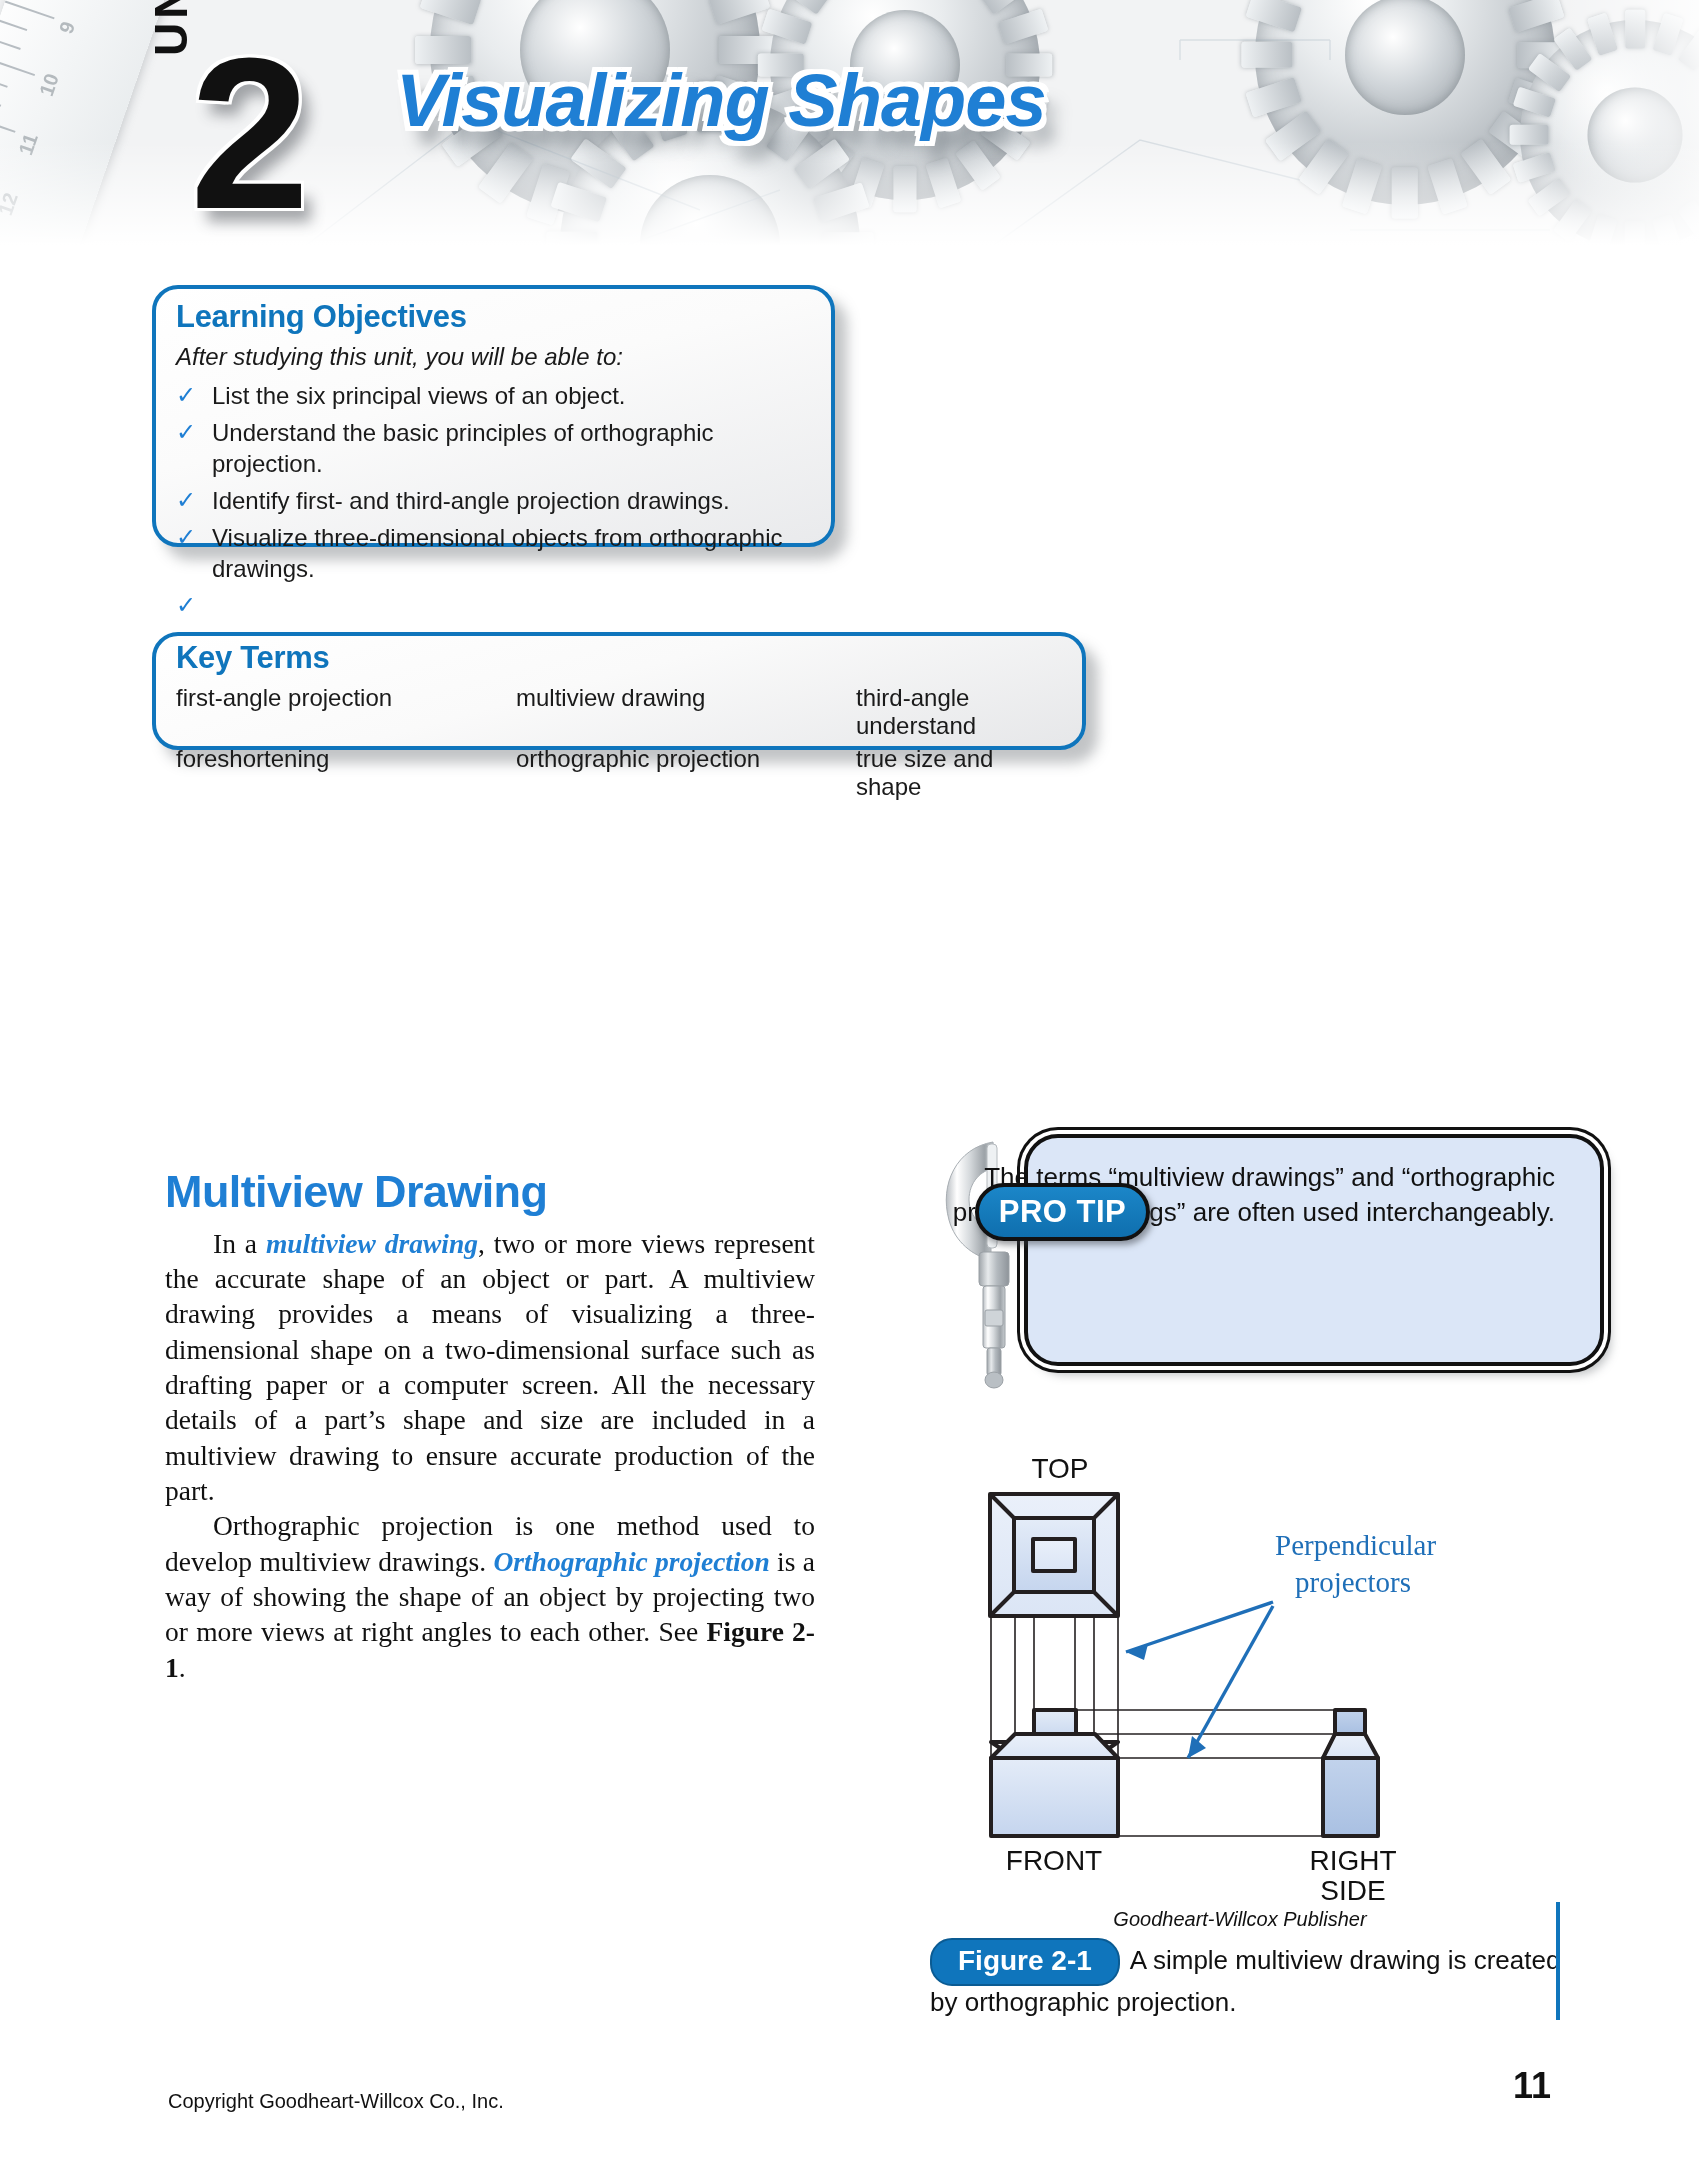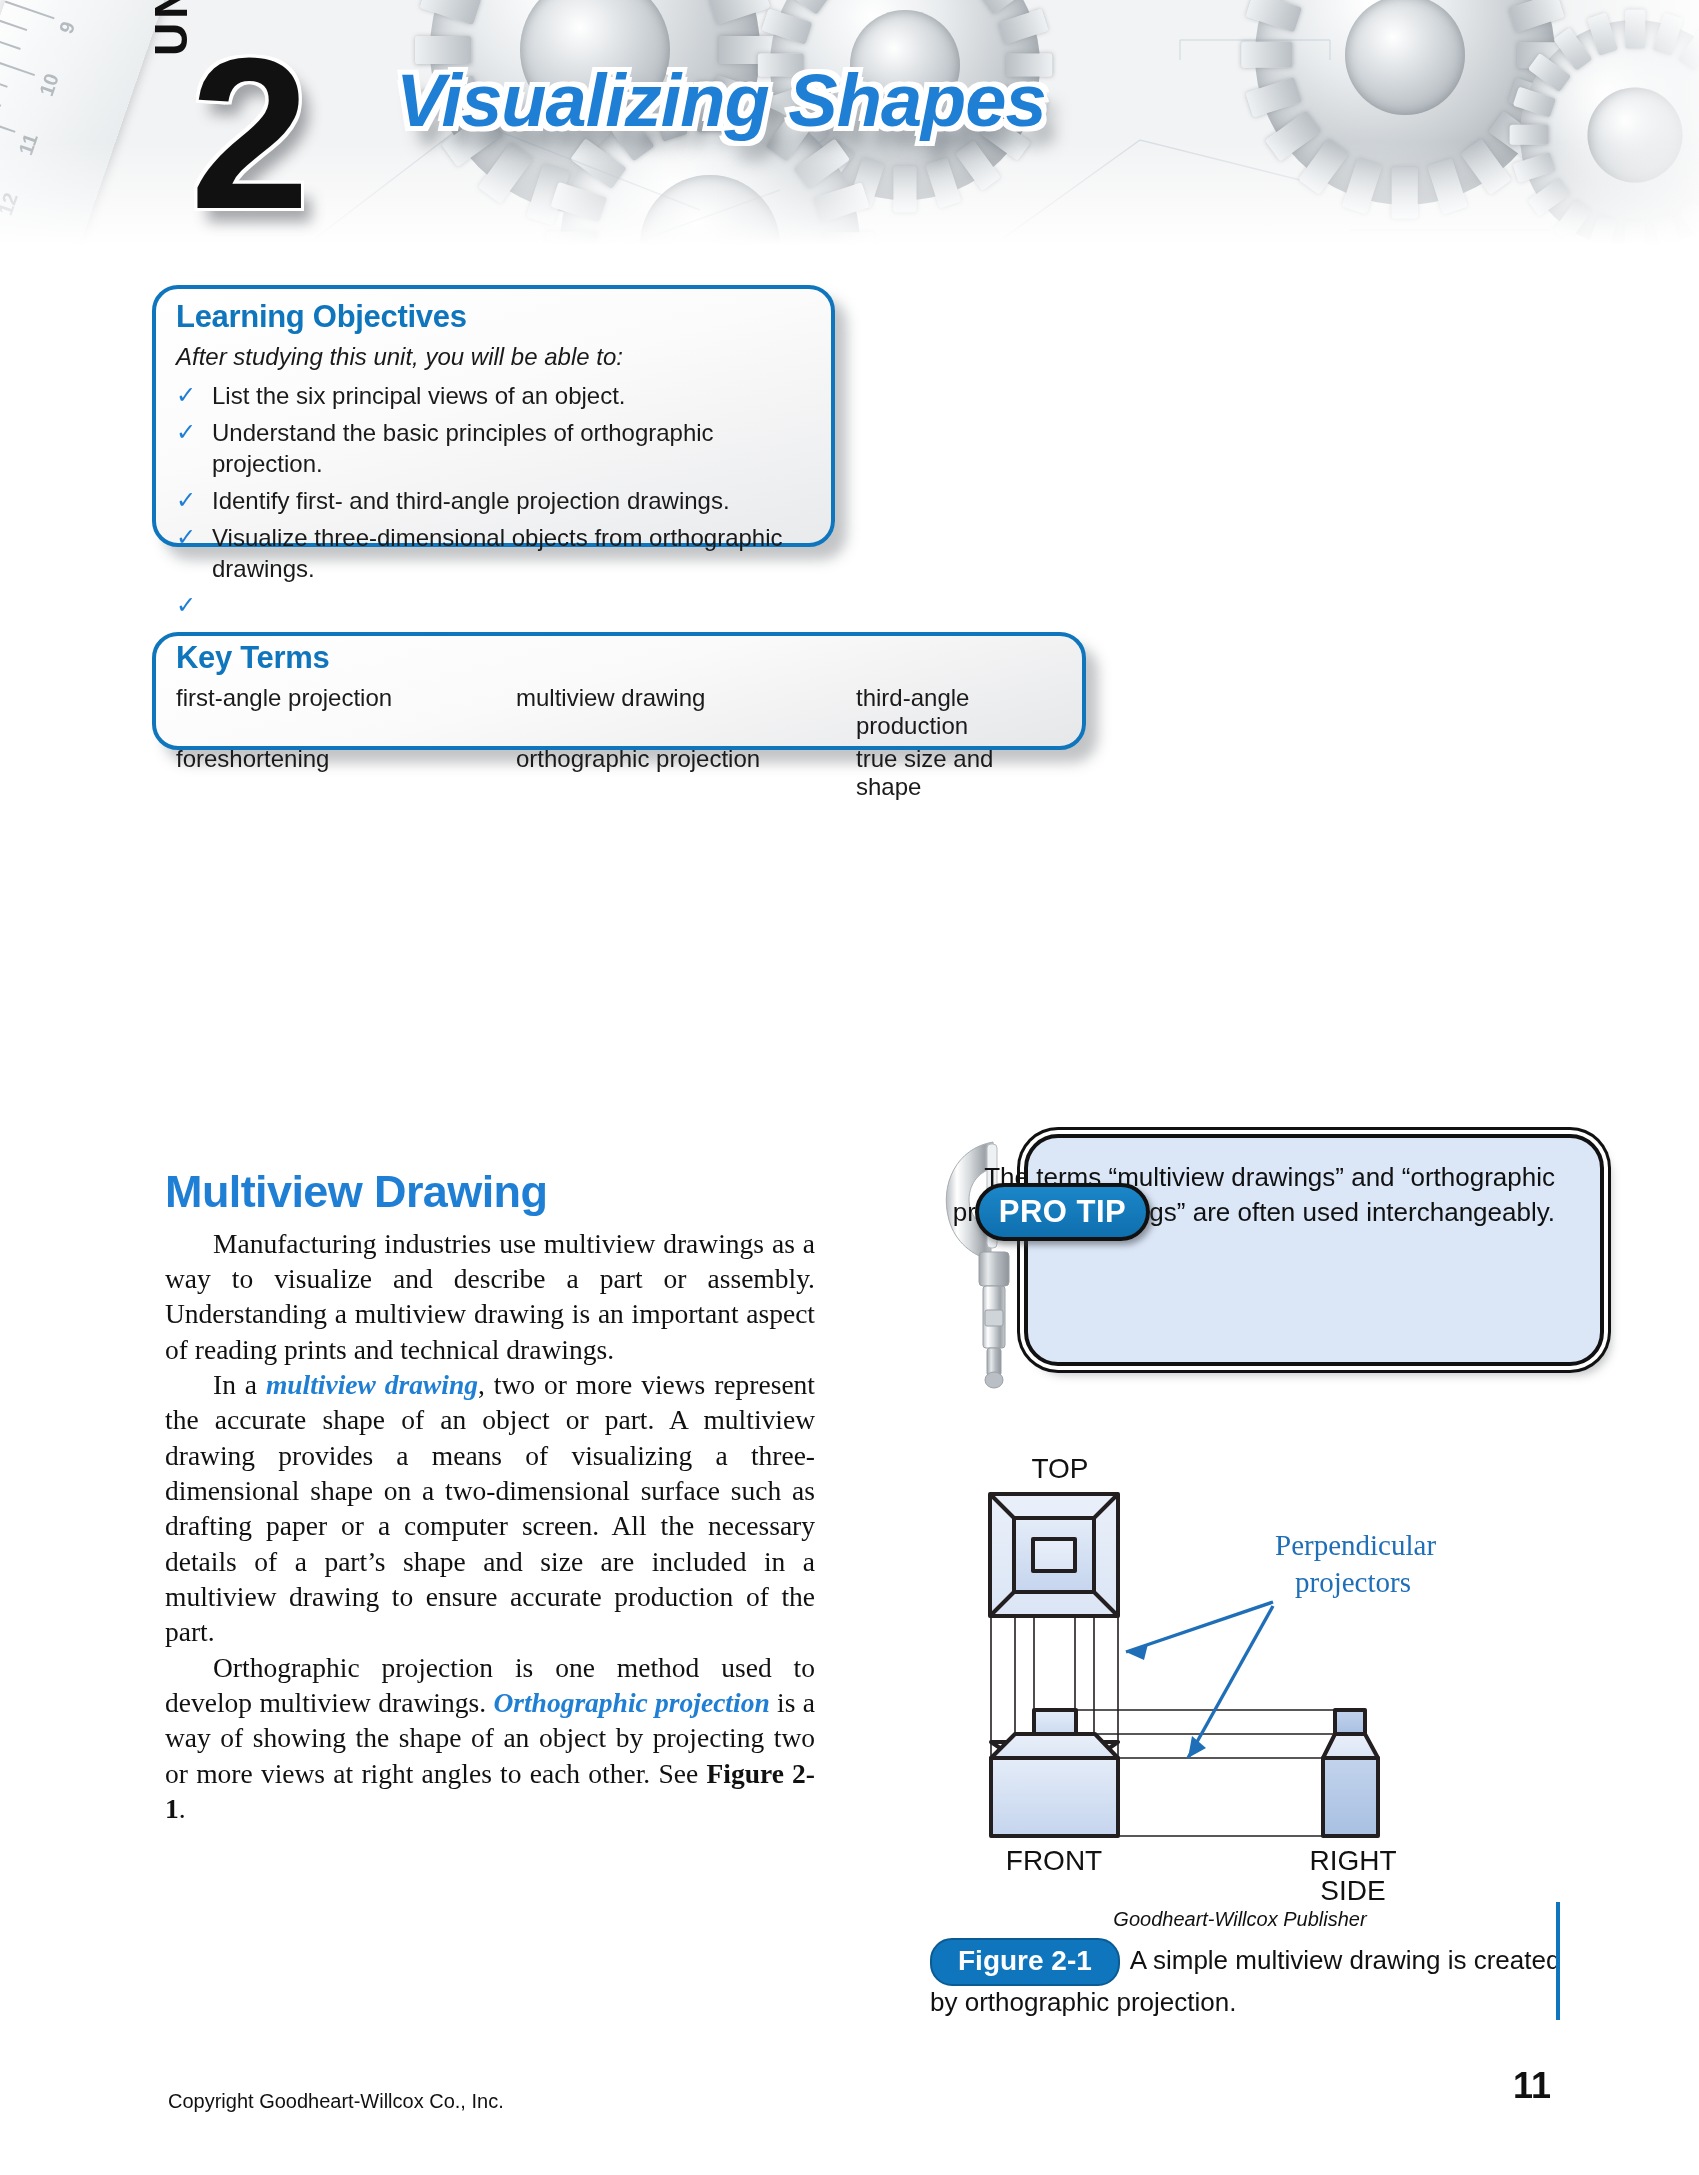--- a/index.html
+++ b/index.html
@@ -356,30 +356,29 @@
         <span class="ob-text">Draw a missing view of an object from two given views.</span>
       </div>
     </div>
   </div>
 
   <div class="kt-box">
     <div class="box-heading kt-heading">Key Terms</div>
     <div class="kt-grid">
       <div class="kt-term">first-angle projection</div>
       <div class="kt-term">multiview drawing</div>
-      <div class="kt-term">third-angle production</div>
+      <div class="kt-term">third-angle understand</div>
       <div class="kt-term">foreshortening</div>
       <div class="kt-term">orthographic projection</div>
       <div class="kt-term">true size and shape</div>
     </div>
   </div>
 
   <div class="col-left">
     <div class="sec-title">Multiview Drawing</div>
-    <p>Manufacturing industries use multiview drawings as a way to visualize and describe a part or assembly. Understanding a multiview drawing is an important aspect of reading prints and technical drawings.</p>
     <p><span>In a </span><span class="kterm">multiview drawing</span><span>, two or more views represent the accurate shape of an object or part. A multiview drawing provides a means of visualizing a three-dimensional shape on a two-dimensional surface such as drafting paper or a computer screen. All the necessary details of a part’s shape and size are included in a multiview drawing to ensure accurate production of the part.</span></p>
     <p><span>Orthographic projection is one method used to develop multiview drawings. </span><span class="kterm">Orthographic projection</span><span> is a way of showing the shape of an object by projecting two or more views at right angles to each other. See </span><span class="bold">Figure 2-1</span><span>.</span></p>
   </div>
 
   <div class="protip-wrap">
     <svg class="mic" viewBox="0 0 120 258">
       <defs>
         <linearGradient id="mg" x1="0" y1="0" x2="1" y2="0">
           <stop offset="0%" stop-color="#b9bec3"></stop>
           <stop offset="22%" stop-color="#ffffff"></stop>

